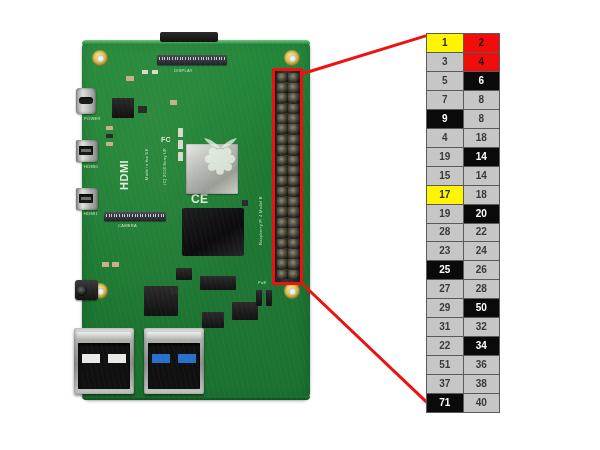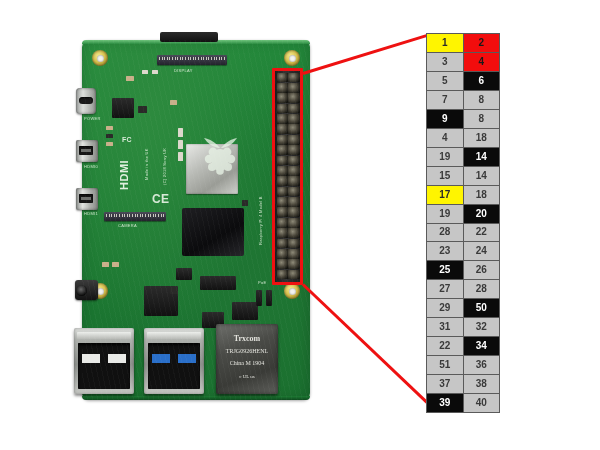--- a/index.html
+++ b/index.html
@@ -32,21 +32,21 @@
   .hole{position:absolute;width:16px;height:16px;border-radius:50%;
     background:radial-gradient(circle at 40% 35%,#f3e68a 0%,#d9c24e 45%,#a8912f 75%,#6d5c18 100%);
     box-shadow:inset 0 0 3px rgba(0,0,0,.6);}
   .hole:after{content:"";position:absolute;left:4.5px;top:4.5px;width:7px;height:7px;
     border-radius:50%;background:#f3f3ef;box-shadow:inset 0 0 2px rgba(0,0,0,.45);}
 
   .silk{position:absolute;color:#d9ecd6;font-size:4px;letter-spacing:.3px;
     font-family:"Liberation Sans",sans-serif;white-space:nowrap;opacity:.92;}
   .silk.v{transform-origin:0 0;transform:rotate(-90deg);}
   .silk.big{font-size:11px;font-weight:bold;color:#eaf5e8;opacity:.95;letter-spacing:.5px;}
-  .silk.mid{font-size:7px;font-weight:bold;color:#e6f2e4;}
+  .silk.mid{font-size:7px;font-weight:bold;color:#e6f2e4;margin-left:39px;}
 
   .blk{position:absolute;background:linear-gradient(180deg,#2b2b2b,#111);border-radius:1px;}
   .sil{position:absolute;border-radius:1px;
     background:linear-gradient(145deg,#e8e9e6 0%,#b9bbb6 40%,#9a9c96 70%,#cfd1cc 100%);
     box-shadow:inset 0 0 2px rgba(0,0,0,.4),0 1px 1px rgba(0,0,0,.35);}
   .smd{position:absolute;background:#c9b08a;border-radius:.5px;}
   .smd.dk{background:#2a2a28;}
   .smd.wh{background:#ddd8cc;}
 
   
@@ -209,26 +209,20 @@
       <div class="toprail"></div>
       <div class="slot"></div>
       <div class="tongue" style="left:8px;width:18px;"></div>
       <div class="tongue" style="left:34px;width:18px;"></div>
     </div>
     <div class="usbA" style="left:62px;top:288px;width:60px;height:66px;">
       <div class="toprail"></div>
       <div class="slot"></div>
       <div class="tongue blue" style="left:8px;width:18px;"></div>
       <div class="tongue blue" style="left:34px;width:18px;"></div>
-    </div>
-    <div class="eth" style="left:134px;top:284px;width:62px;height:70px;">
-      <div class="lbl" style="top:10px;font-size:8px;font-weight:bold;">Trxcom</div>
-      <div class="lbl" style="top:24px;font-size:6px;">TRJG0926HENL</div>
-      <div class="lbl" style="top:36px;font-size:6px;">China M 1904</div>
-      <div class="lbl" style="top:50px;font-size:5px;">c UL us</div>
     </div>
 
     <div class="gpio">
       <div class="pins" id="gpio-pins">
           <div class="pin"></div>
           <div class="pin"></div>
           <div class="pin"></div>
           <div class="pin"></div>
           <div class="pin"></div>
           <div class="pin"></div>
@@ -307,17 +301,17 @@
       <div class="cell c-gray">29</div>
       <div class="cell c-black">50</div>
       <div class="cell c-gray">31</div>
       <div class="cell c-gray">32</div>
       <div class="cell c-gray">22</div>
       <div class="cell c-black">34</div>
       <div class="cell c-gray">51</div>
       <div class="cell c-gray">36</div>
       <div class="cell c-gray">37</div>
       <div class="cell c-gray">38</div>
-      <div class="cell c-black">39</div>
+      <div class="cell c-black">71</div>
       <div class="cell c-gray">40</div>
     </div>
 
 </div>
 
 </body></html>

